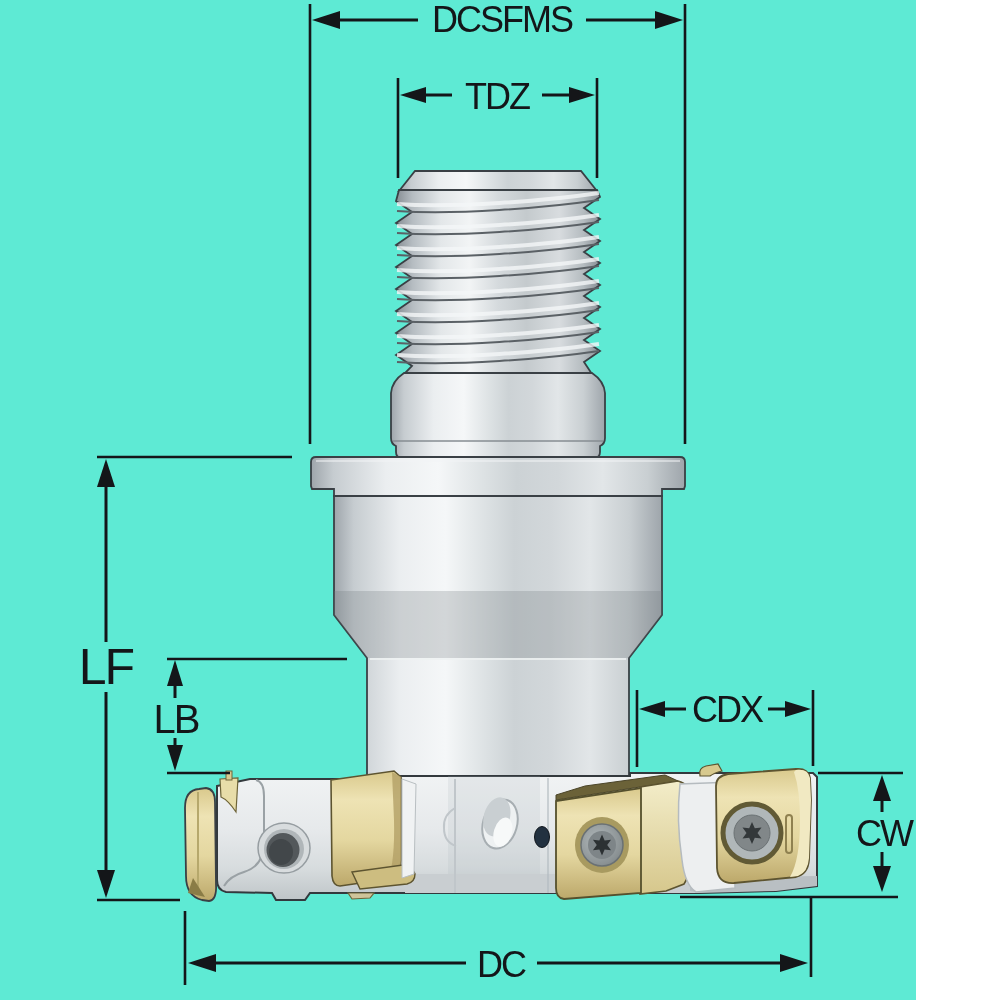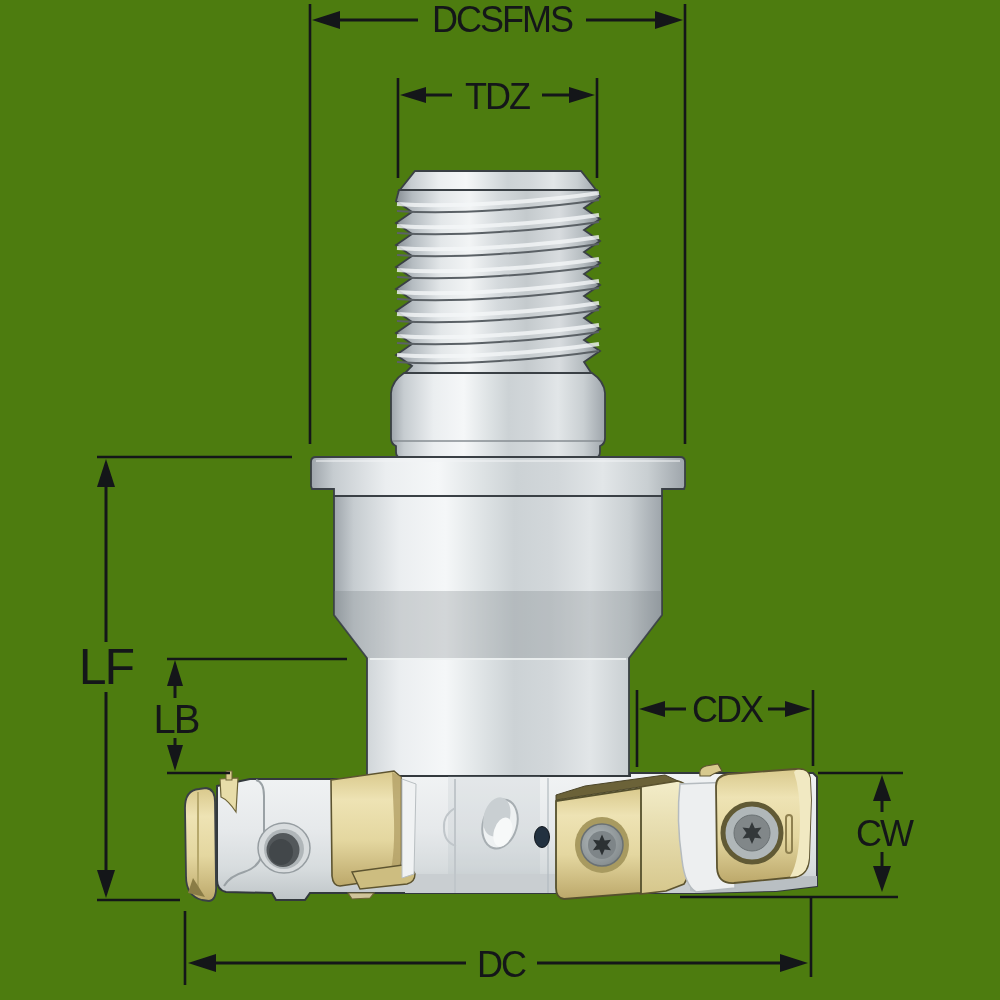--- a/index.html
+++ b/index.html
@@ -1,16 +1,16 @@
 <!DOCTYPE html>
 <html><head>
 <meta charset="utf-8">
 <style>
   html,body{margin:0;padding:0;background:#ffffff;}
-  .stage{width:1000px;height:1000px;position:relative;background:#4d7c0f;}
+  .stage{width:916px;height:1000px;position:relative;background:#5eead4;}
   svg{display:block;}
   .ext{stroke:#141619;stroke-width:2.6;fill:none;}
   .dim{stroke:#141619;stroke-width:3;fill:none;}
   .arr{fill:#141619;stroke:none;}
   .dim-label{font-family:"Liberation Sans",sans-serif;font-size:36px;fill:#141619;
              text-anchor:middle;letter-spacing:-2px;}
   .dim-label-lf{font-size:50px;}
   .dim-label-lb{font-size:40px;}
   .outl{stroke:#3a4045;stroke-width:1.8;}
 </style>

